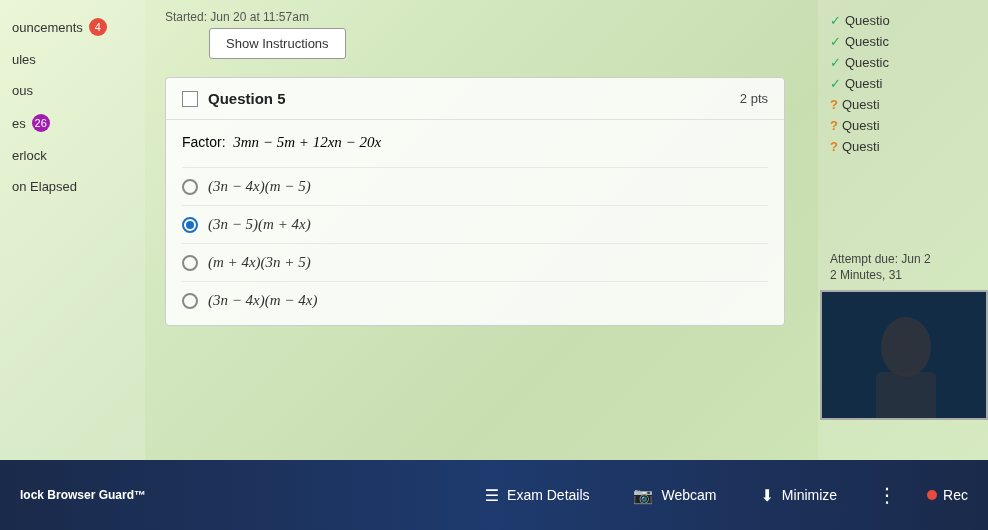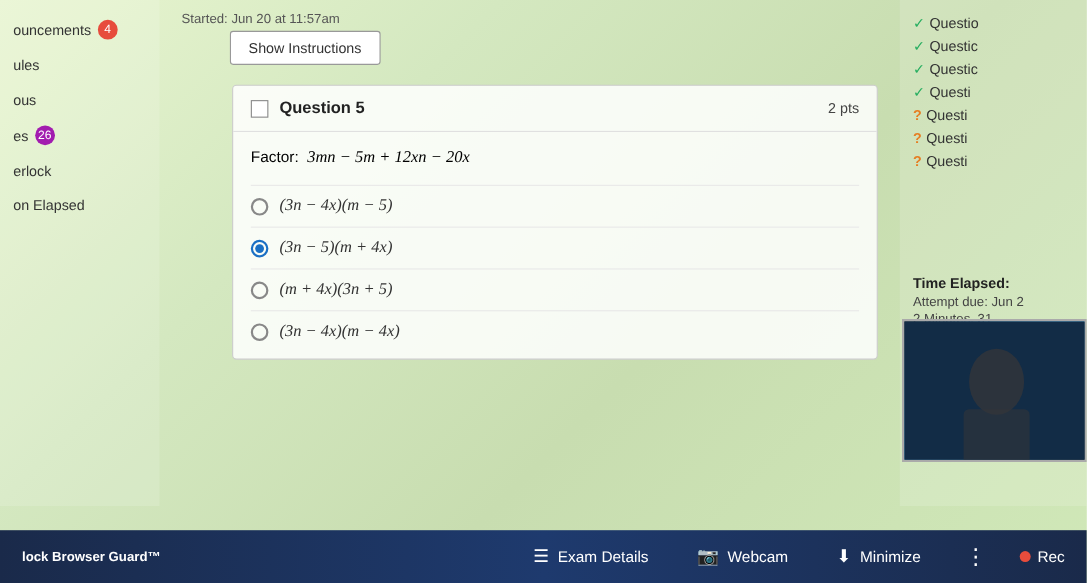--- a/index.html
+++ b/index.html
@@ -81,21 +81,20 @@
       margin-left: 44px;
     }
 
     
     .question-card {
       background: rgba(255,255,255,0.85);
       border: 1px solid #ccc;
       border-radius: 4px;
       padding: 0;
       max-width: 620px;
-      margin-left: 46px;
     }
 
     .question-header {
       display: flex;
       justify-content: space-between;
       align-items: center;
       padding: 12px 16px;
       border-bottom: 1px solid #e0e0e0;
     }
 
@@ -242,21 +241,21 @@
       border: 2px solid #aaa;
       overflow: hidden;
     }
 
     
     .bottom-bar {
       position: absolute;
       bottom: 0;
       left: 0;
       right: 0;
-      height: 48px;
+      height: 70px;
       background: linear-gradient(90deg, #1a2a4a 0%, #1e3a6e 50%, #1a2a4a 100%);
       display: flex;
       align-items: center;
       justify-content: flex-end;
       padding: 0 20px;
       gap: 24px;
     }
 
     .bottom-bar-left {
       position: absolute;
@@ -399,21 +398,20 @@
     <span class="question-icon">?</span>
     <span>Questi</span>
   </div>
   <div class="question-list-item">
     <span class="question-icon">?</span>
     <span>Questi</span>
   </div>
 </div>
 
 <div class="time-panel">
-  <div class="time-elapsed-label">Time Elapsed:</div>
   <div class="attempt-due">Attempt due: Jun 2</div>
   <div class="attempt-due">2 Minutes, 31</div>
 </div>
 
 <div class="webcam-thumb">
   <svg width="168" height="130" xmlns="http://www.w3.org/2000/svg">
     <rect width="168" height="130" fill="#1a2a3a"></rect>
     <ellipse cx="84" cy="55" rx="25" ry="30" fill="#4a3728" opacity="0.8"></ellipse>
     <rect x="54" y="80" width="60" height="50" rx="5" fill="#4a3728" opacity="0.6"></rect>
     <rect x="0" y="0" width="168" height="130" fill="rgba(0,50,100,0.3)"></rect>

